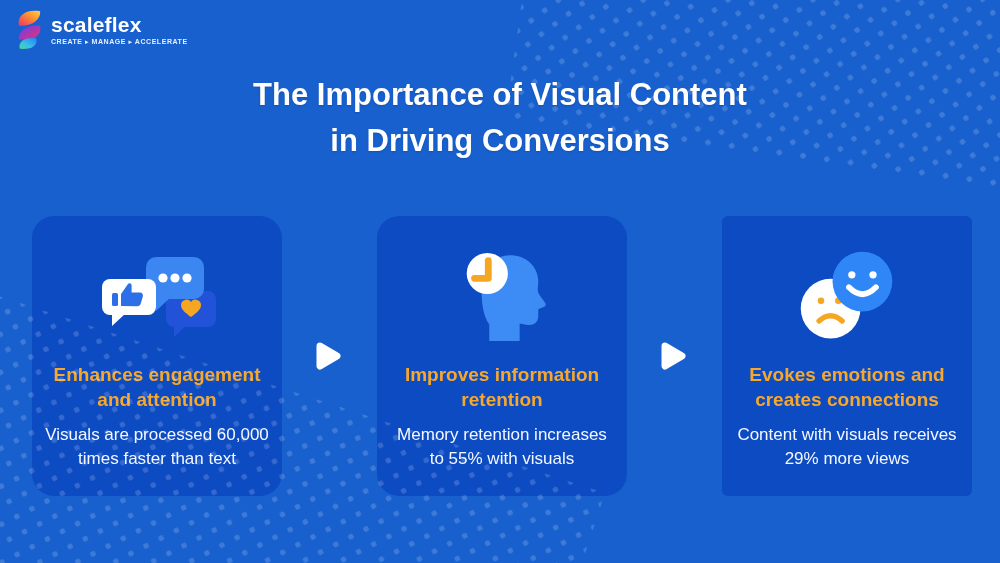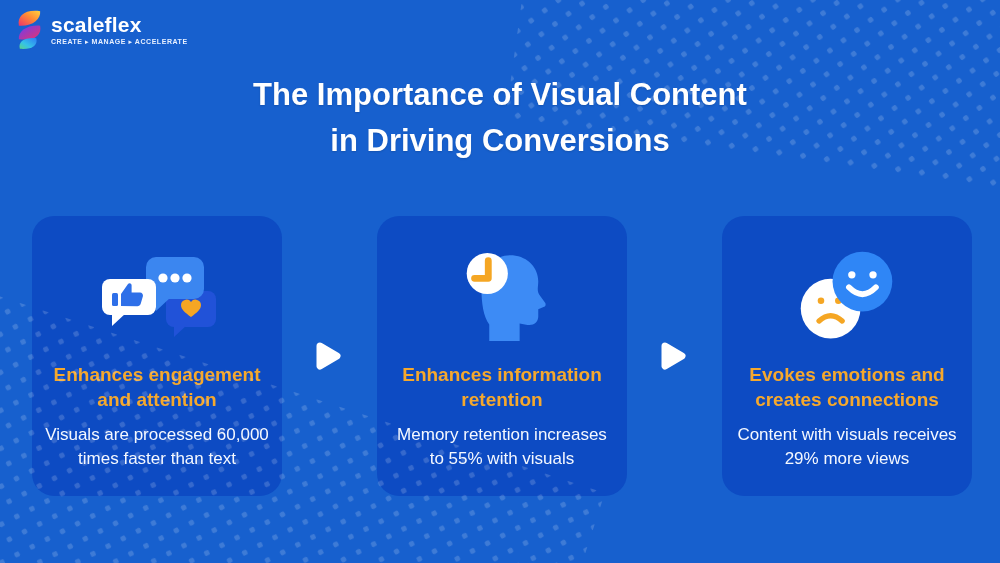--- a/index.html
+++ b/index.html
@@ -36,21 +36,21 @@
 
   
   .card{
     position:absolute;top:216px;width:250px;height:280px;z-index:1;
     background:#0D4BC3;border-radius:22px;
     display:flex;flex-direction:column;align-items:center;
     box-sizing:border-box;padding:20px 13px 0 13px;
   }
   .card-1{left:32px;}
   .card-2{left:377px;}
-  .card-3{left:722px;}
+  .card-3{left:722px;border-radius:6px;}
   .card-icon{height:112px;display:flex;align-items:center;justify-content:center;margin-top:4px;}
   .card-heading{
     color:#F5A82D;font-size:19px;font-weight:bold;line-height:1.32;
     text-align:center;max-width:212px;margin-top:10px;
   }
   .card-body{
     color:#F4F8FF;font-size:17px;line-height:1.38;text-align:center;
     max-width:224px;margin-top:11px;
   }
 
@@ -135,21 +135,21 @@
   </svg>
 
   <div class="card card-2">
     <div class="card-icon">
       <svg width="108" height="98" viewBox="0 0 110 100">
         <path d="M34,42 C34,19 50,7 66,8.5 C82,10 92,22 92,35 C92,41 90,45 94,50 L99,57 C100,58.5 99.5,60.5 98,61 L92,63.5 L92,71 C92,77 87,80.5 81,79.5 L73,78 L73,96 L42,96 L42,79 C36,71 34,57 34,42 Z" fill="#3D8BF5"></path>
         <circle cx="40" cy="27" r="21" fill="#fff"></circle>
         <path d="M27,32 L41,32 L41,14" fill="none" stroke="#F5A623" stroke-width="7" stroke-linecap="round" stroke-linejoin="round"></path>
       </svg>
     </div>
-    <div class="card-heading">Enhances information retention</div>
+    <div class="card-heading">Improves information retention</div>
     <div class="card-body">Memory retention increases to 55% with visuals</div>
   </div>
 
   <svg class="flow-arrow flow-arrow-2" viewBox="0 0 36 36">
     <path d="M11,8 L28,18 L11,28 Z" fill="#fff" stroke="#fff" stroke-width="7" stroke-linejoin="round" stroke-linecap="round"></path>
   </svg>
 
   <div class="card card-3">
     <div class="card-icon">
       <svg width="106" height="94" viewBox="0 0 110 96">

